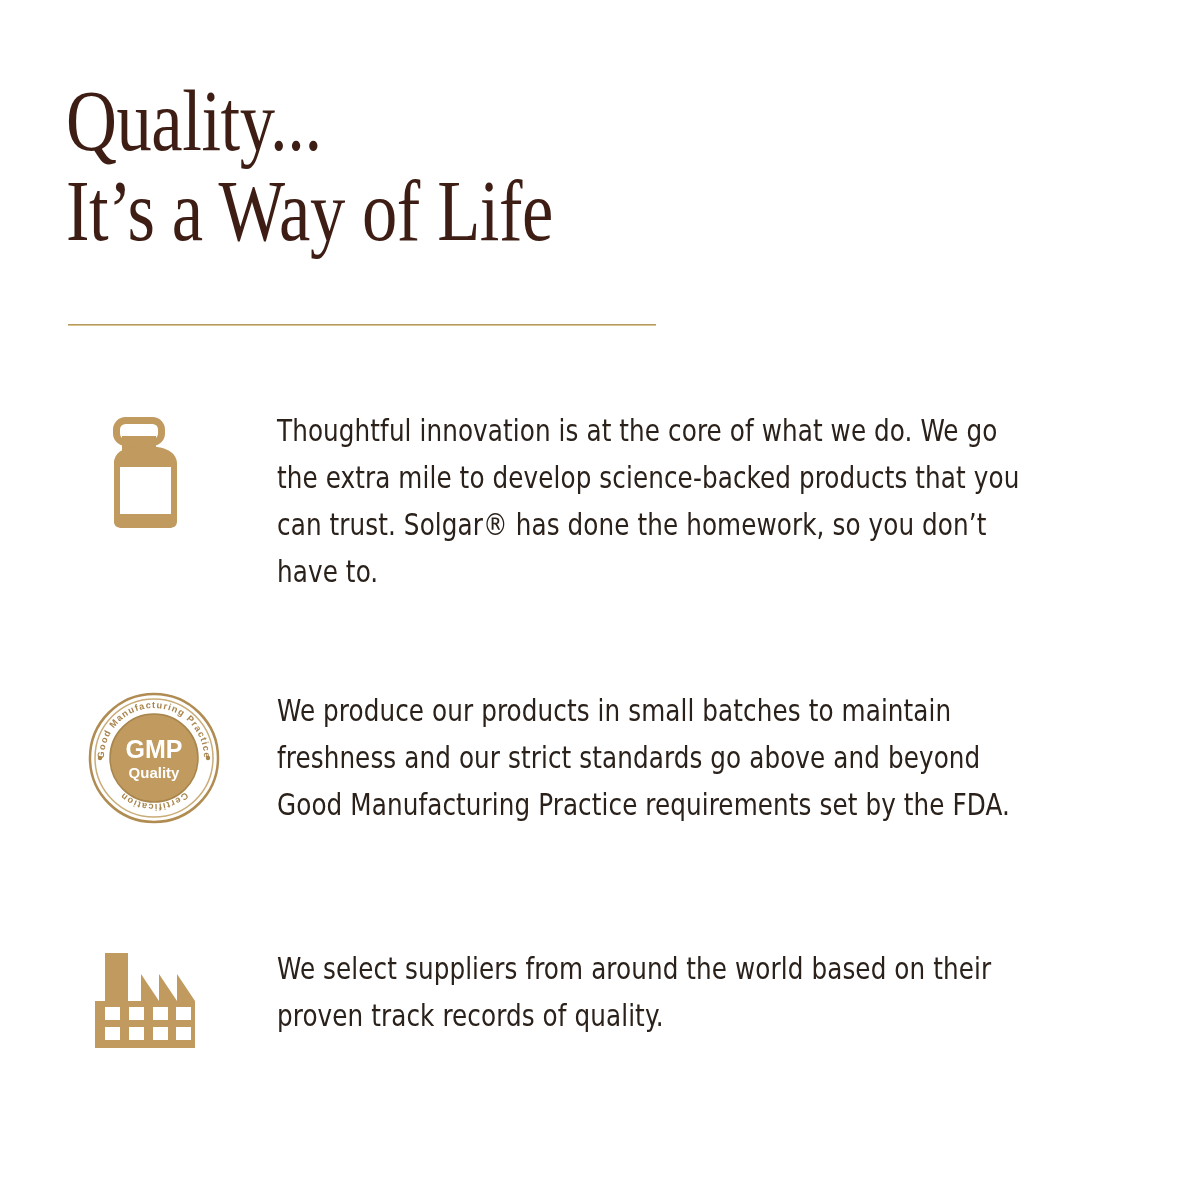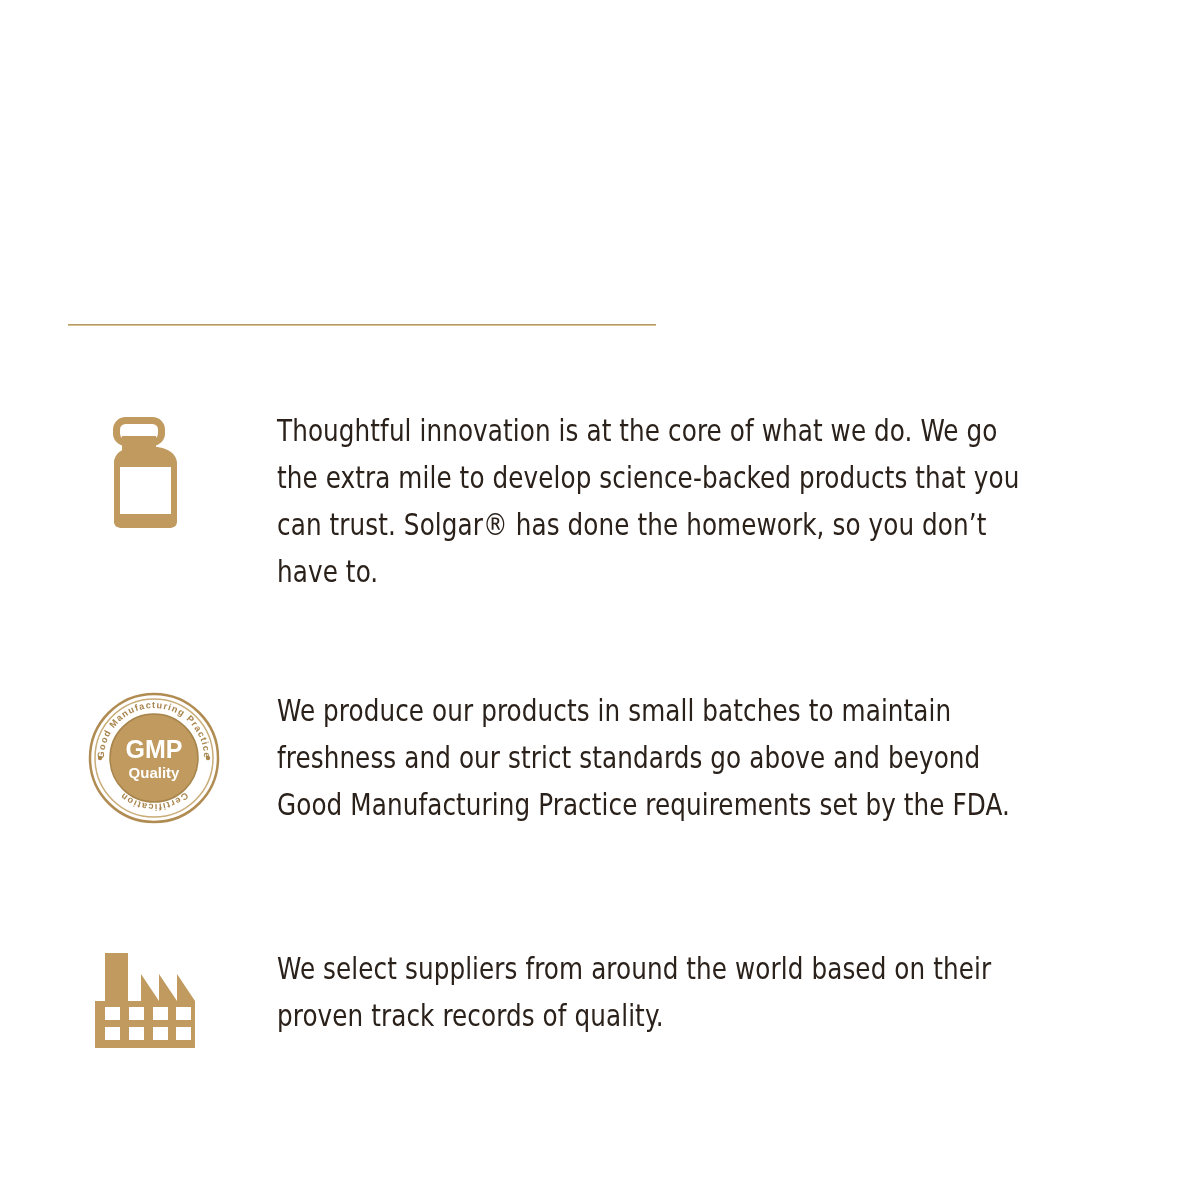--- a/index.html
+++ b/index.html
@@ -94,20 +94,24 @@
   }
 
   
   .icon-svg { display: block; }
 </style>
 </head>
 <body>
 
 <div class="page">
 
+  <div class="headline">
+    <div class="headline-line">Quality...</div>
+    <div class="headline-line">It’s a Way of Life</div>
+  </div>
 
   <div class="divider"></div>
 
   <div class="features">
 
     <div class="feature feature-1">
       <div class="feature-icon">
         <svg class="icon-svg" width="140" height="140" viewBox="0 0 140 140" xmlns="http://www.w3.org/2000/svg">
 
           <rect x="32.5" y="12.5" width="45" height="22" rx="9" ry="9" fill="none" stroke="#c09a5e" stroke-width="7"></rect>

